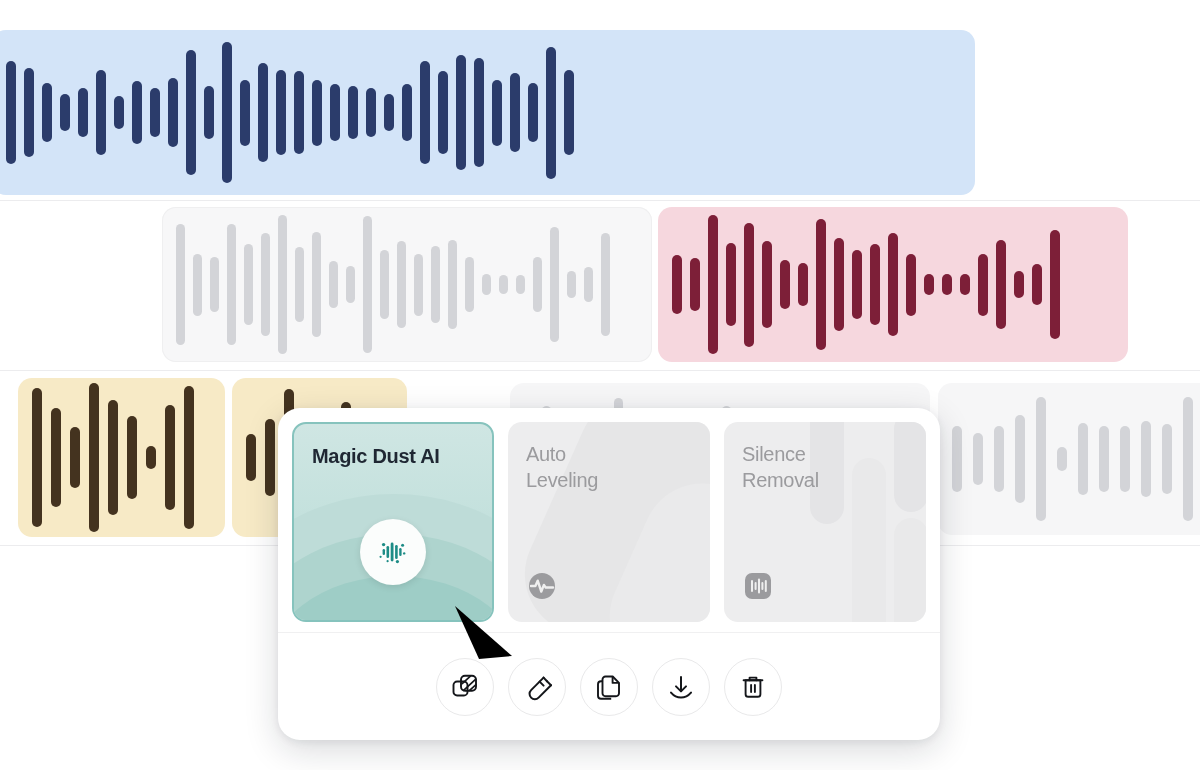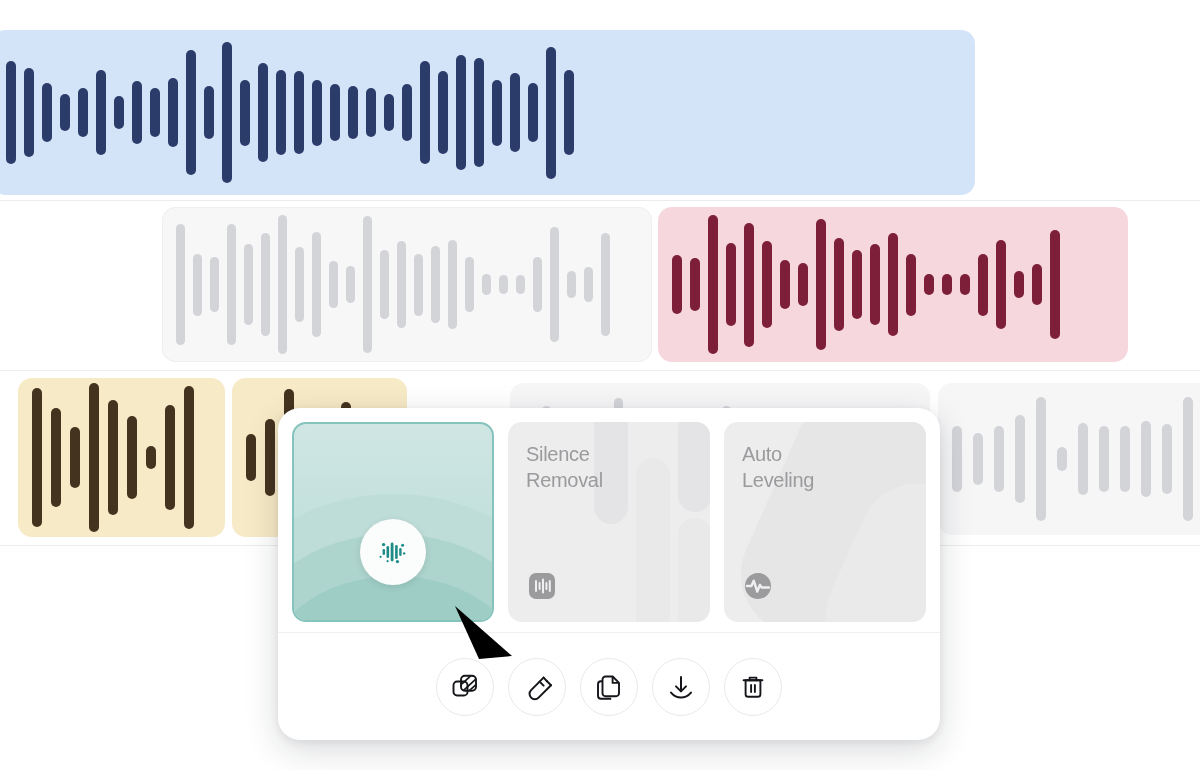--- a/index.html
+++ b/index.html
@@ -274,35 +274,49 @@
     </div>
 
   <div id="panel">
 
     <div id="effects-row">
 
       <div class="effect-card selected">
         <div class="arc arc1"></div>
         <div class="arc arc2"></div>
         <div class="arc arc3"></div>
+        <div class="effect-title">Magic Dust AI</div>
         <div class="magic-badge">
           <svg width="40" height="40" viewBox="0 0 40 40">
             <g fill="#1d8c86">
               <rect x="13.5" y="14" width="2.6" height="12" rx="1.3"></rect>
               <rect x="17.7" y="10.5" width="2.8" height="19" rx="1.4"></rect>
               <rect x="22.1" y="13" width="2.6" height="14" rx="1.3"></rect>
               <rect x="26.2" y="16" width="2.4" height="8" rx="1.2"></rect>
               <rect x="9.6" y="17" width="2.4" height="6" rx="1.2"></rect>
               <circle cx="10.6" cy="12.6" r="1.7"></circle>
               <circle cx="29.6" cy="13.2" r="1.5"></circle>
               <circle cx="31.2" cy="21.4" r="1.2"></circle>
               <circle cx="24.4" cy="29.6" r="1.6"></circle>
               <circle cx="14.6" cy="29.2" r="1.1"></circle>
               <circle cx="7.6" cy="24.8" r="1.1"></circle>
             </g>
+          </svg>
+        </div>
+      </div>
+
+      <div class="effect-card dim">
+        <div class="deco deco-swoosh"></div>
+        <div class="deco deco-swoosh2"></div>
+        <div class="effect-title">Auto
+Leveling</div>
+        <div class="effect-icon">
+          <svg width="30" height="30" viewBox="0 0 30 30">
+            <circle cx="15" cy="15" r="13" fill="#9b9b9e"></circle>
+            <path d="M4 15h4.4l2.3-5.3 3.6 10.8 2.6-6.6 1.8 2.6H26" fill="none" stroke="#efefef" stroke-width="2.4" stroke-linecap="round" stroke-linejoin="round"></path>
           </svg>
         </div>
       </div>
 
       <div class="effect-card dim">
         <div class="deco deco-col" style="left:86px;top:-18px;width:34px;height:120px;"></div>
         <div class="deco deco-col" style="left:128px;top:36px;width:34px;height:180px;background:#e9e9ea;"></div>
         <div class="deco deco-col" style="left:170px;top:-10px;width:34px;height:100px;"></div>
         <div class="deco deco-col" style="left:170px;top:96px;width:34px;height:120px;background:#e9e9ea;"></div>
         <div class="effect-title">Silence
@@ -314,33 +328,20 @@
               <rect x="7" y="8" width="2" height="12" rx="1"></rect>
               <rect x="10.6" y="10" width="2" height="8" rx="1"></rect>
               <rect x="14" y="6.6" width="2" height="14.8" rx="1"></rect>
               <rect x="17.4" y="10" width="2" height="8" rx="1"></rect>
               <rect x="20.8" y="8" width="2" height="12" rx="1"></rect>
             </g>
           </svg>
         </div>
       </div>
 
-      <div class="effect-card dim">
-        <div class="deco deco-swoosh"></div>
-        <div class="deco deco-swoosh2"></div>
-        <div class="effect-title">Auto
-Leveling</div>
-        <div class="effect-icon">
-          <svg width="30" height="30" viewBox="0 0 30 30">
-            <circle cx="15" cy="15" r="13" fill="#9b9b9e"></circle>
-            <path d="M4 15h4.4l2.3-5.3 3.6 10.8 2.6-6.6 1.8 2.6H26" fill="none" stroke="#efefef" stroke-width="2.4" stroke-linecap="round" stroke-linejoin="round"></path>
-          </svg>
-        </div>
-      </div>
-
     </div>
 
     <div id="toolbar">
 
       <div class="tool-btn">
         <svg width="30" height="30" viewBox="0 0 30 30" fill="none" stroke="#14161a" stroke-width="1.9">
           <rect x="3.5" y="9.5" width="14" height="14" rx="3.6"></rect>
           <rect x="11" y="3.8" width="15" height="15" rx="4"></rect>
           <path d="M25.8 7.2 13.6 18.4M26 12.6 19.6 18.4M20.4 4.2 12.2 11.6" stroke-linecap="round" stroke-width="1.7"></path>
         </svg>

